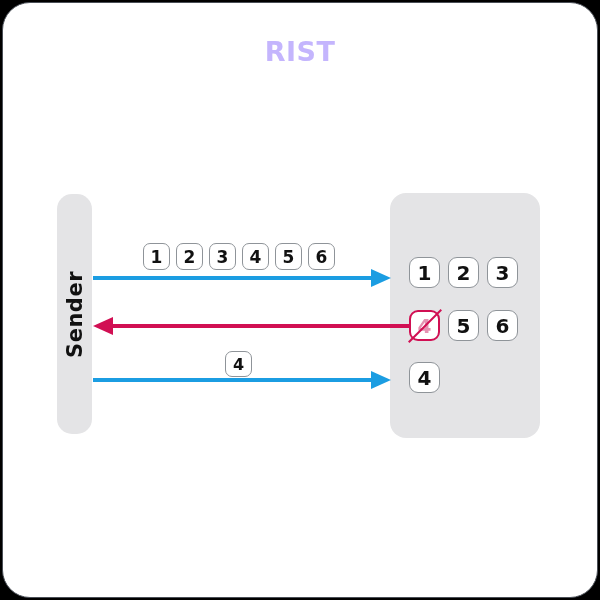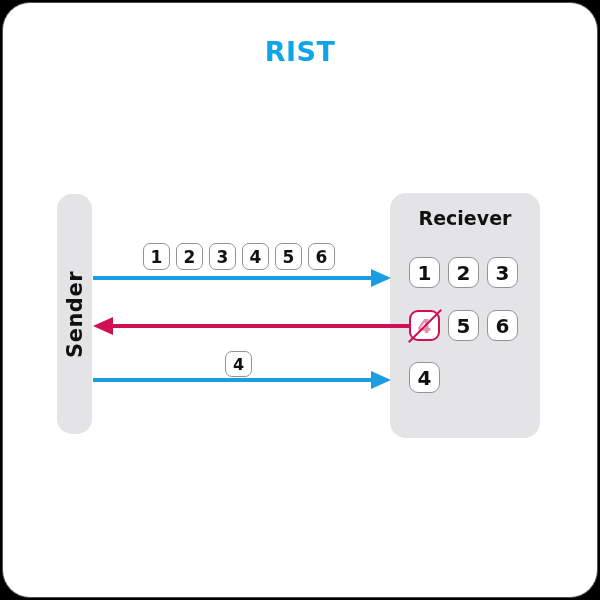--- a/index.html
+++ b/index.html
@@ -17,21 +17,21 @@
     background: #fff;
     border: 1px solid #4a4f57;
     border-radius: 28px;
   }
   .diagram-title {
     position: absolute;
     left: 0; top: 36px; width: 600px;
     text-align: center;
     font-size: 27px; font-weight: bold;
     letter-spacing: 0.5px;
-    color: #0ea5e9;
+    color: #c4b5fd;
   }
   
   .sender-bar {
     position: absolute;
     left: 57px; top: 194px; width: 35px; height: 240px;
     background: var(--node-bg, #e4e4e6);
     border-radius: 15px;
     display: flex; align-items: center; justify-content: center;
   }
   .sender-label {
@@ -127,21 +127,20 @@
 <div class="stage">
   <div class="card"></div>
 
   <div class="diagram-title">RIST</div>
 
   <div class="sender-bar">
     <span class="sender-label">Sender</span>
   </div>
 
   <div class="receiver-panel">
-    <div class="receiver-title">Reciever</div>
 
     <div class="recv-row r1">
       <div class="rbox">1</div>
       <div class="rbox">2</div>
       <div class="rbox">3</div>
     </div>
 
     <div class="recv-row r2">
       <div class="rbox lost">
         <span>4</span>

